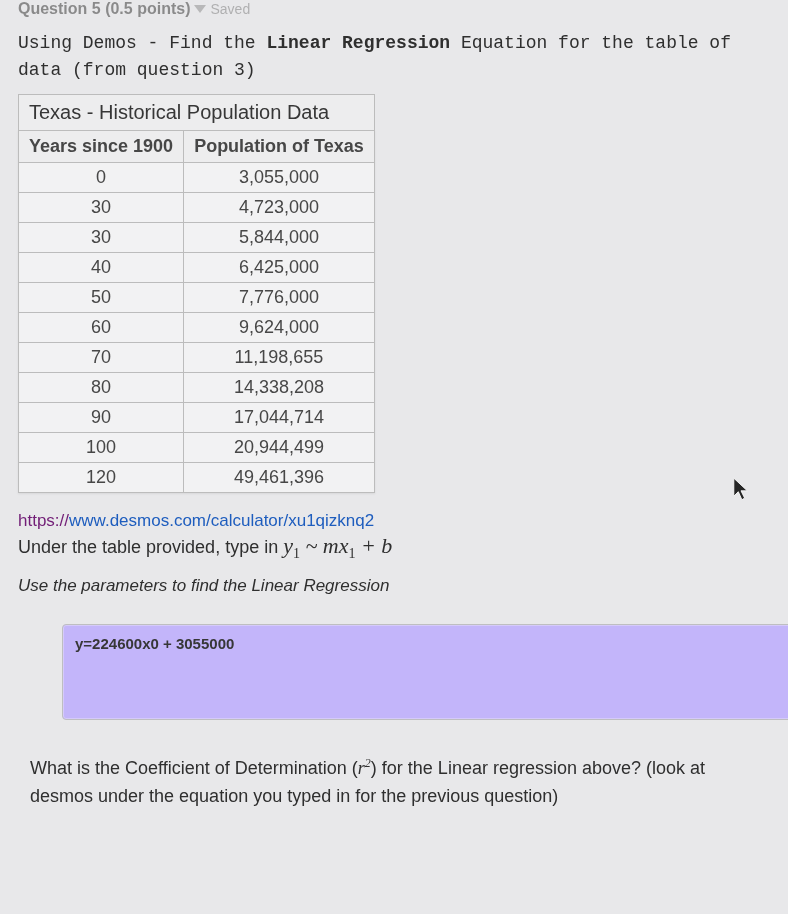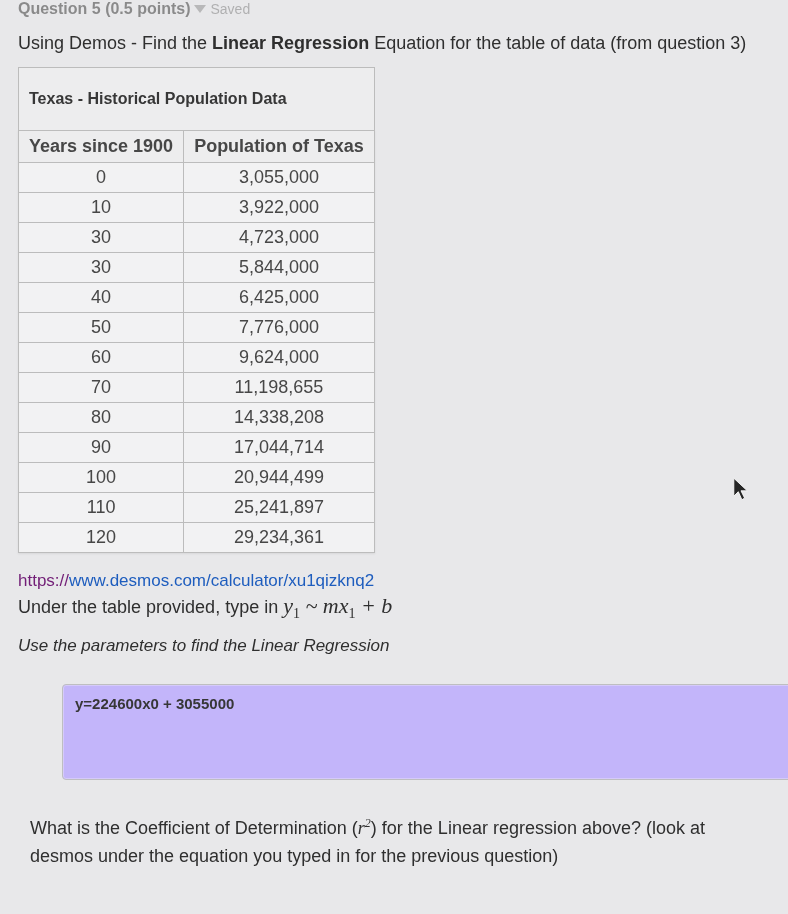--- a/index.html
+++ b/index.html
@@ -39,38 +39,39 @@
   .saved {
     font-size: 14px;
     color: #777;
     opacity:0.5;
   }
   .prompt {
     font-size: 18px;
     color: #2b2b2b;
     line-height: 1.5;
     padding: 6px 0 10px 0;
+    font-family: Liberation Mono, monospace;
   }
   .prompt b { font-weight: bold; }
   .data-table {
     border-collapse: collapse;
     background: #f4f4f5;
     margin-bottom: 18px;
     box-shadow: 0 1px 2px rgba(0,0,0,0.08);
   }
   .data-table caption {
     caption-side: top;
     text-align: left;
-    font-weight: bold;
-    font-size: 16px;
+    font-weight: normal;
+    font-size: 20px;
     color: #333;
     background: #efeff0;
     border: 1px solid #bdbdbd;
     border-bottom: none;
-    padding: 22px 10px;
+    padding: 6px 10px;
   }
   .data-table th, .data-table td {
     border: 1px solid #bdbdbd;
     font-size: 18px;
     color: #444;
     text-align: center;
   }
   .data-table th {
     font-weight: bold;
     padding: 5px 10px;
@@ -162,24 +163,20 @@
         <th>Years since 1900</th>
         <th>Population of Texas</th>
       </tr>
     </thead>
     <tbody id="tbody">
         <tr>
           <td>0</td>
           <td>3,055,000</td>
         </tr>
         <tr>
-          <td>10</td>
-          <td>3,922,000</td>
-        </tr>
-        <tr>
           <td>30</td>
           <td>4,723,000</td>
         </tr>
         <tr>
           <td>30</td>
           <td>5,844,000</td>
         </tr>
         <tr>
           <td>40</td>
           <td>6,425,000</td>
@@ -202,26 +199,22 @@
         </tr>
         <tr>
           <td>90</td>
           <td>17,044,714</td>
         </tr>
         <tr>
           <td>100</td>
           <td>20,944,499</td>
         </tr>
         <tr>
-          <td>110</td>
-          <td>25,241,897</td>
-        </tr>
-        <tr>
           <td>120</td>
-          <td>29,234,361</td>
+          <td>49,461,396</td>
         </tr>
       </tbody>
   </table>
 
   <div class="link">
     <span class="scheme">https://</span><span>www.desmos.com/calculator/xu1qizknq2</span>
   </div>
 
   <div class="instr">
     <span>Under the table provided, type in </span><span class="formula"><span class="math-i">y</span><sub>1</sub> ~ <span class="math-i">mx</span><sub>1</sub> + <span class="math-i">b</span></span>

